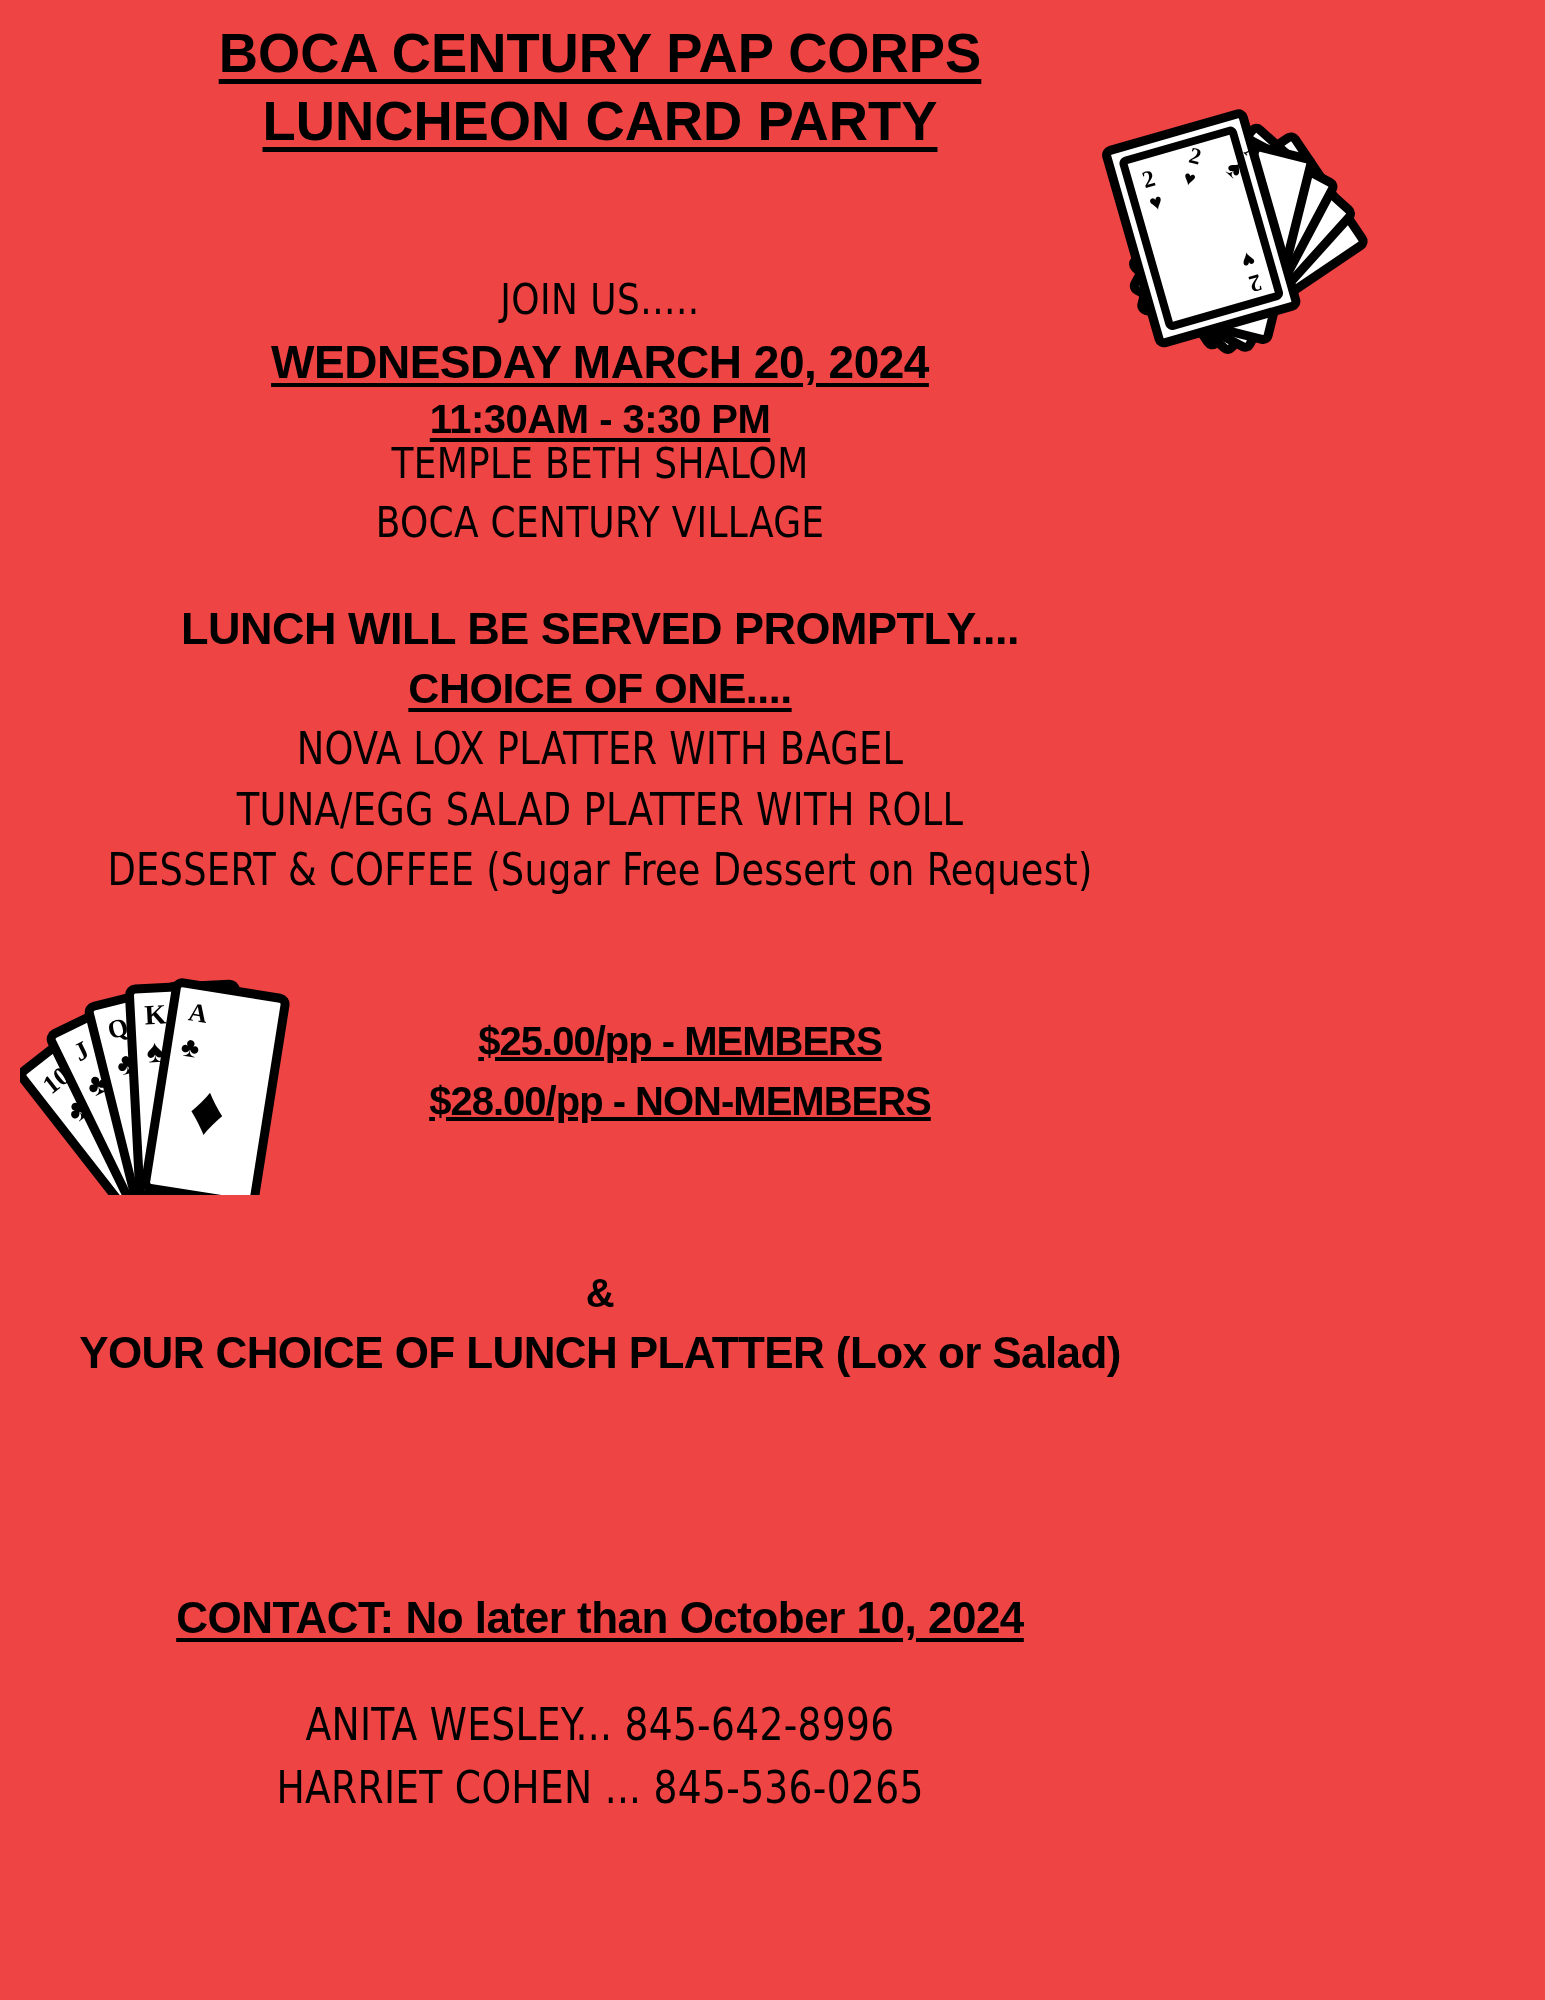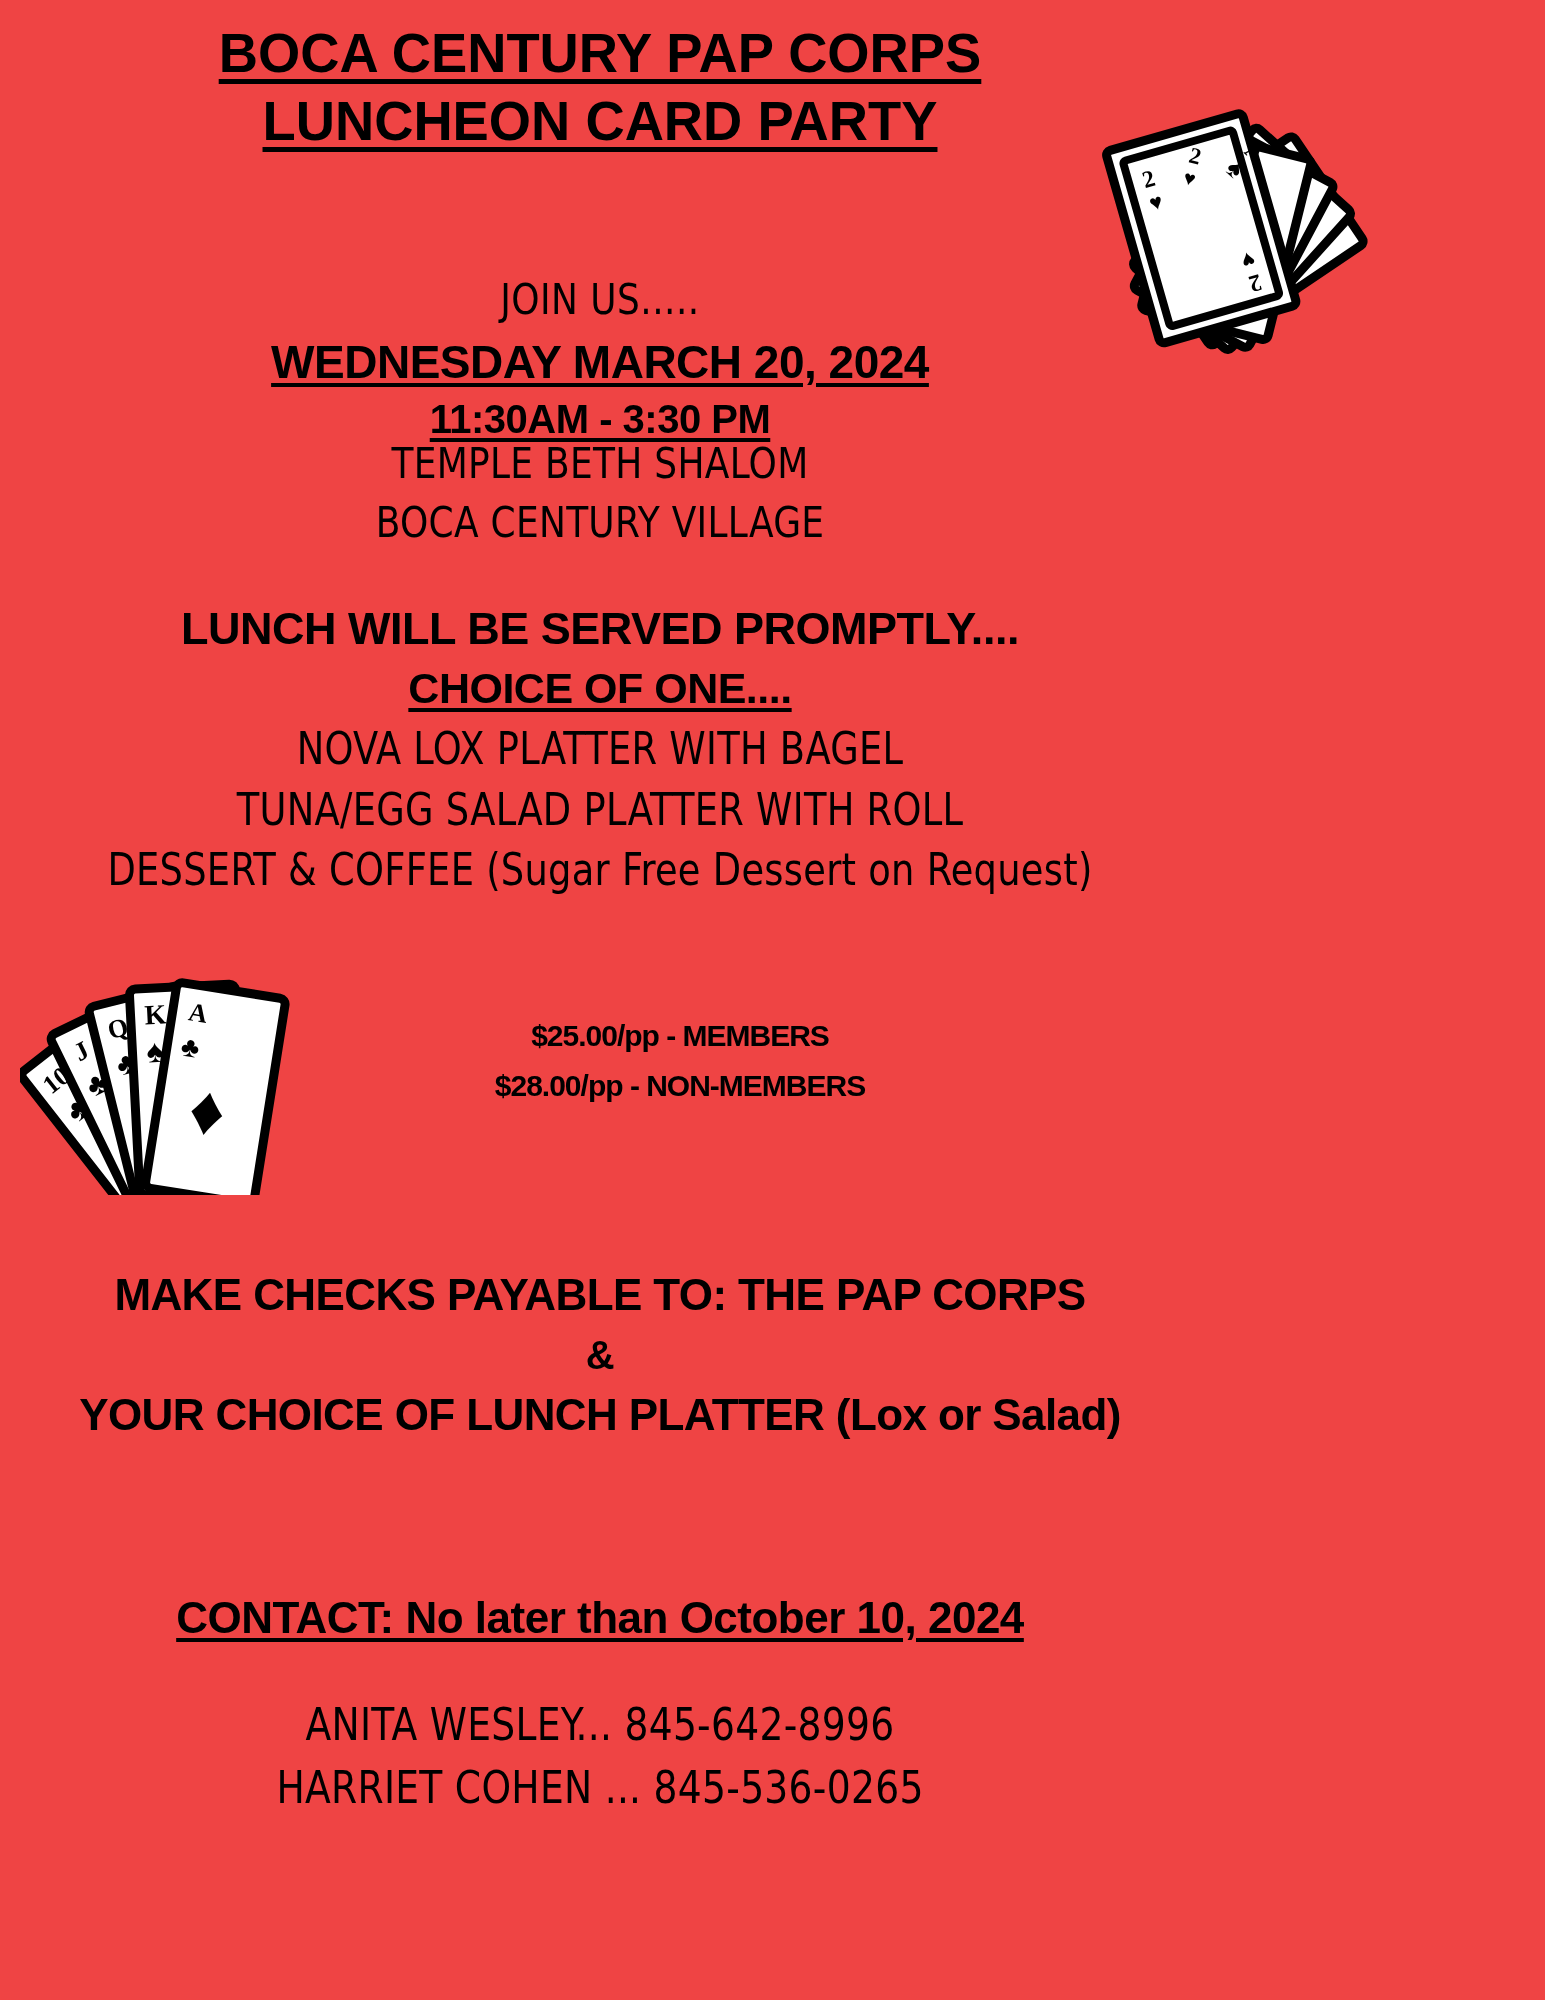--- a/index.html
+++ b/index.html
@@ -119,23 +119,24 @@
   }
 
   
   #price-block {
     position: absolute;
     left: 130px;
     top: 1020px;
     width: 1100px;
   }
   #price-members, #price-nonmembers {
-    font-size: 30px;
+    font-size: 40px;
     margin-bottom: 18px;
     letter-spacing: -1px;
+    text-decoration: underline;
   }
 
   
   #checks-block {
     position: absolute;
     left: 0;
     top: 1272px;
     width: 1200px;
   }
   #checks-block .line {
@@ -300,21 +301,20 @@
       </g>
     </svg>
   </div>
 
   <div id="price-block">
     <div class="line heavy" id="price-members">$25.00/pp - MEMBERS</div>
     <div class="line heavy" id="price-nonmembers">$28.00/pp - NON-MEMBERS</div>
   </div>
 
   <div id="checks-block">
-    <div class="line heavy">MAKE CHECKS PAYABLE TO:  THE PAP CORPS</div>
     <div class="line heavy" id="checks-amp">&amp;</div>
     <div class="line heavy">YOUR CHOICE OF LUNCH PLATTER (Lox or Salad)</div>
   </div>
 
   <div id="contact-block">
     <div class="line heavy u" id="contact-deadline">CONTACT: No later than October 10, 2024</div>
     <div class="line light" id="contact-1">ANITA WESLEY... 845-642-8996</div>
     <div class="line light" id="contact-2">HARRIET COHEN ... 845-536-0265</div>
   </div>
 

